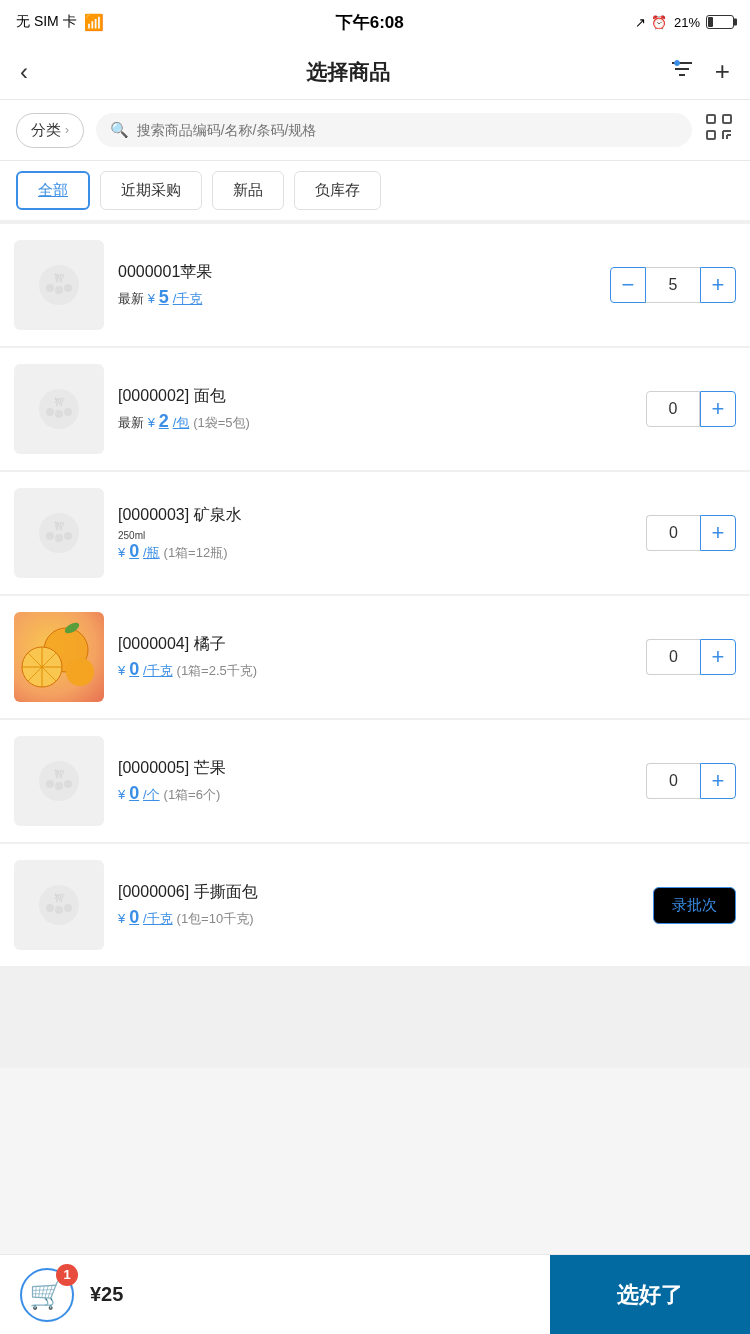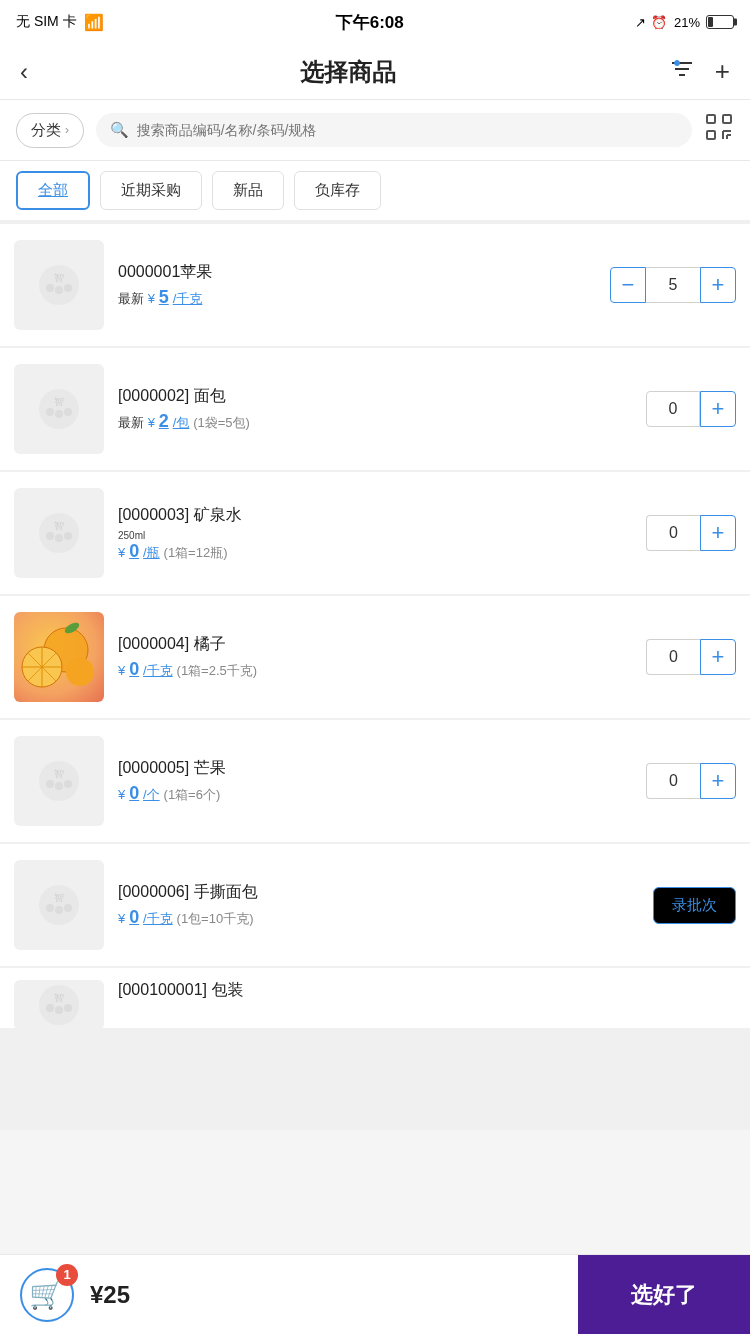--- a/index.html
+++ b/index.html
@@ -62,21 +62,21 @@
       justify-content: space-between;
       padding: 0 20px;
       border-bottom: 1px solid #e8e8e8;
     }
     .nav-back {
       font-size: 24px;
       color: #333;
       cursor: pointer;
     }
     .nav-title {
-      font-size: 24px;
+      font-size: 21px;
       font-weight: 600;
       color: #222;
     }
     .nav-actions {
       display: flex;
       align-items: center;
       gap: 20px;
     }
     .nav-filter-icon, .nav-add-icon {
       font-size: 22px;
@@ -295,28 +295,28 @@
       background: #e74c3c;
       border-radius: 50%;
       color: #fff;
       font-size: 13px;
       display: flex;
       align-items: center;
       justify-content: center;
       font-weight: 700;
     }
     .cart-total {
-      font-size: 24px;
+      font-size: 20px;
       color: #222;
       font-weight: 600;
     }
     .confirm-btn {
-      width: 172px;
+      width: 200px;
       height: 80px;
-      background: #4c1d95;
+      background: #0369a1;
       color: #fff;
       font-size: 22px;
       font-weight: 600;
       border: none;
       cursor: pointer;
       display: flex;
       align-items: center;
       justify-content: center;
     }
 
@@ -555,34 +555,20 @@
       <div class="product-price">
         <span class="price-currency">¥</span>
         <span class="price-value">0</span>
         <span class="price-unit">/千克</span>
         <span class="price-note">(1包=10千克)</span>
       </div>
     </div>
     <button class="batch-btn">录批次</button>
   </div>
 
-  <div class="product-item" style="height:60px;overflow:hidden;align-items:flex-start;padding-top:12px;">
-    <div class="product-thumb" style="height:50px;">
-      <svg viewBox="0 0 54 54" fill="none" xmlns="http://www.w3.org/2000/svg">
-        <circle cx="27" cy="27" r="20" fill="#c8c8c8" opacity="0.5"></circle>
-        <text x="27" y="23" text-anchor="middle" fill="#a0a0a0" font-size="10">智</text>
-        <circle cx="18" cy="30" r="4" fill="#a0a0a0" opacity="0.5"></circle>
-        <circle cx="27" cy="32" r="4" fill="#a0a0a0" opacity="0.5"></circle>
-        <circle cx="36" cy="30" r="4" fill="#a0a0a0" opacity="0.5"></circle>
-      </svg>
-    </div>
-    <div class="product-info">
-      <div class="product-name">[000100001] <span>包装</span></div>
-    </div>
-  </div>
 
 </div>
 
 <div class="bottom-bar">
   <div class="cart-area">
     <div class="cart-icon-wrap">
       <span class="cart-icon-char">🛒</span>
       <div class="cart-badge">1</div>
     </div>
     <span class="cart-total">¥25</span>

